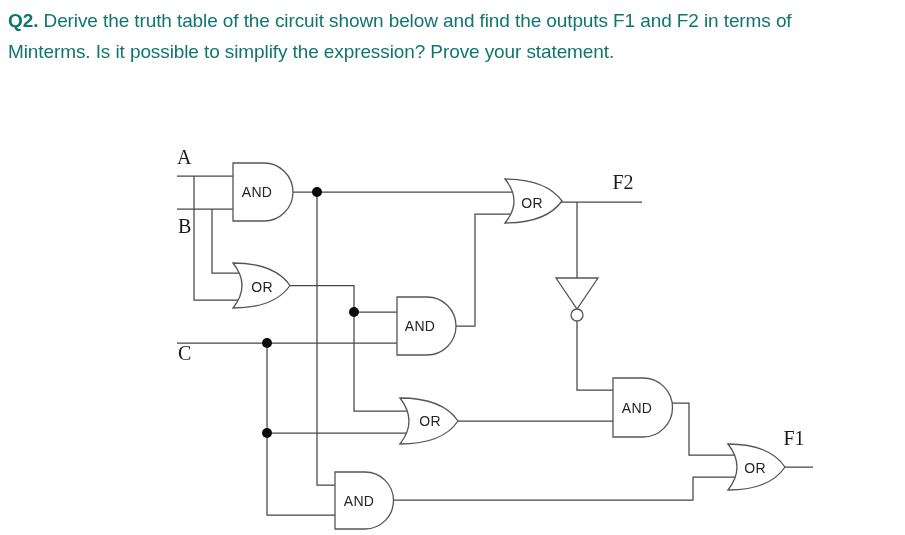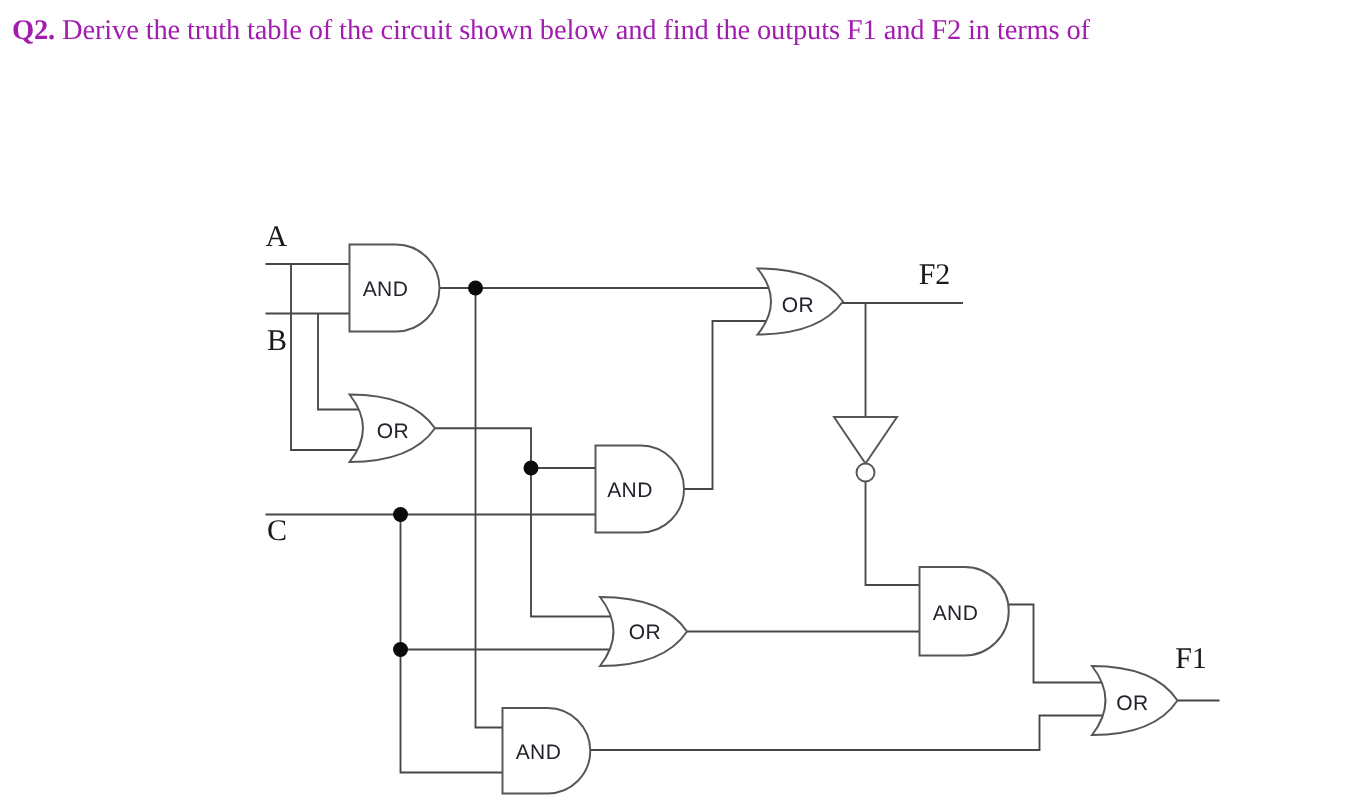--- a/index.html
+++ b/index.html
@@ -2,36 +2,37 @@
 <html><head>
 <meta charset="utf-8">
 <style>
   html,body{margin:0;padding:0;}
   body{
     width:905px;height:535px;position:relative;background:#ffffff;
     font-family:"Liberation Sans",sans-serif;overflow:hidden;
   }
   .question{
     position:absolute;left:8px;top:5px;width:897px;
-    font-size:19px;line-height:31px;color:#a21caf;letter-spacing:-0.1px;font-family:Liberation Serif, serif;
+    font-size:19px;line-height:31px;color:#0f766e;letter-spacing:-0.1px;
   }
   .q-line{white-space:nowrap;}
   .q-prefix{font-weight:700;}
   svg.circuit{position:absolute;left:0;top:0;}
   .wires path{fill:none;stroke-width:1.25px;}
   .gates path,.gates circle{fill:#ffffff;stroke-width:1.3px;}
   .dots circle{stroke:none;}
   .gate-label{font-family:"Liberation Sans",sans-serif;font-size:14px;letter-spacing:0.3px;}
   .io-label{font-family:"Liberation Serif",serif;font-size:20px;}
 </style>
 </head>
 <body>
 
 <div class="question">
   <div class="q-line"><span class="q-prefix">Q2.</span><span> Derive the truth table of the circuit shown below and find the outputs F1 and F2 in terms of</span></div>
+  <div class="q-line"><span>Minterms. Is it possible to simplify the expression? Prove your statement.</span></div>
 </div>
 
 <svg class="circuit" width="905" height="535" viewBox="0 0 905 535" xmlns="http://www.w3.org/2000/svg">
 
   <g class="wires" stroke="#47474a">
     <path d="M177,176 H238"></path>
     <path d="M177,209 H238"></path>
     <path d="M177,343 H402"></path>
     <path d="M194,176 V300 H243"></path>
     <path d="M212,209 V273 H243"></path>

